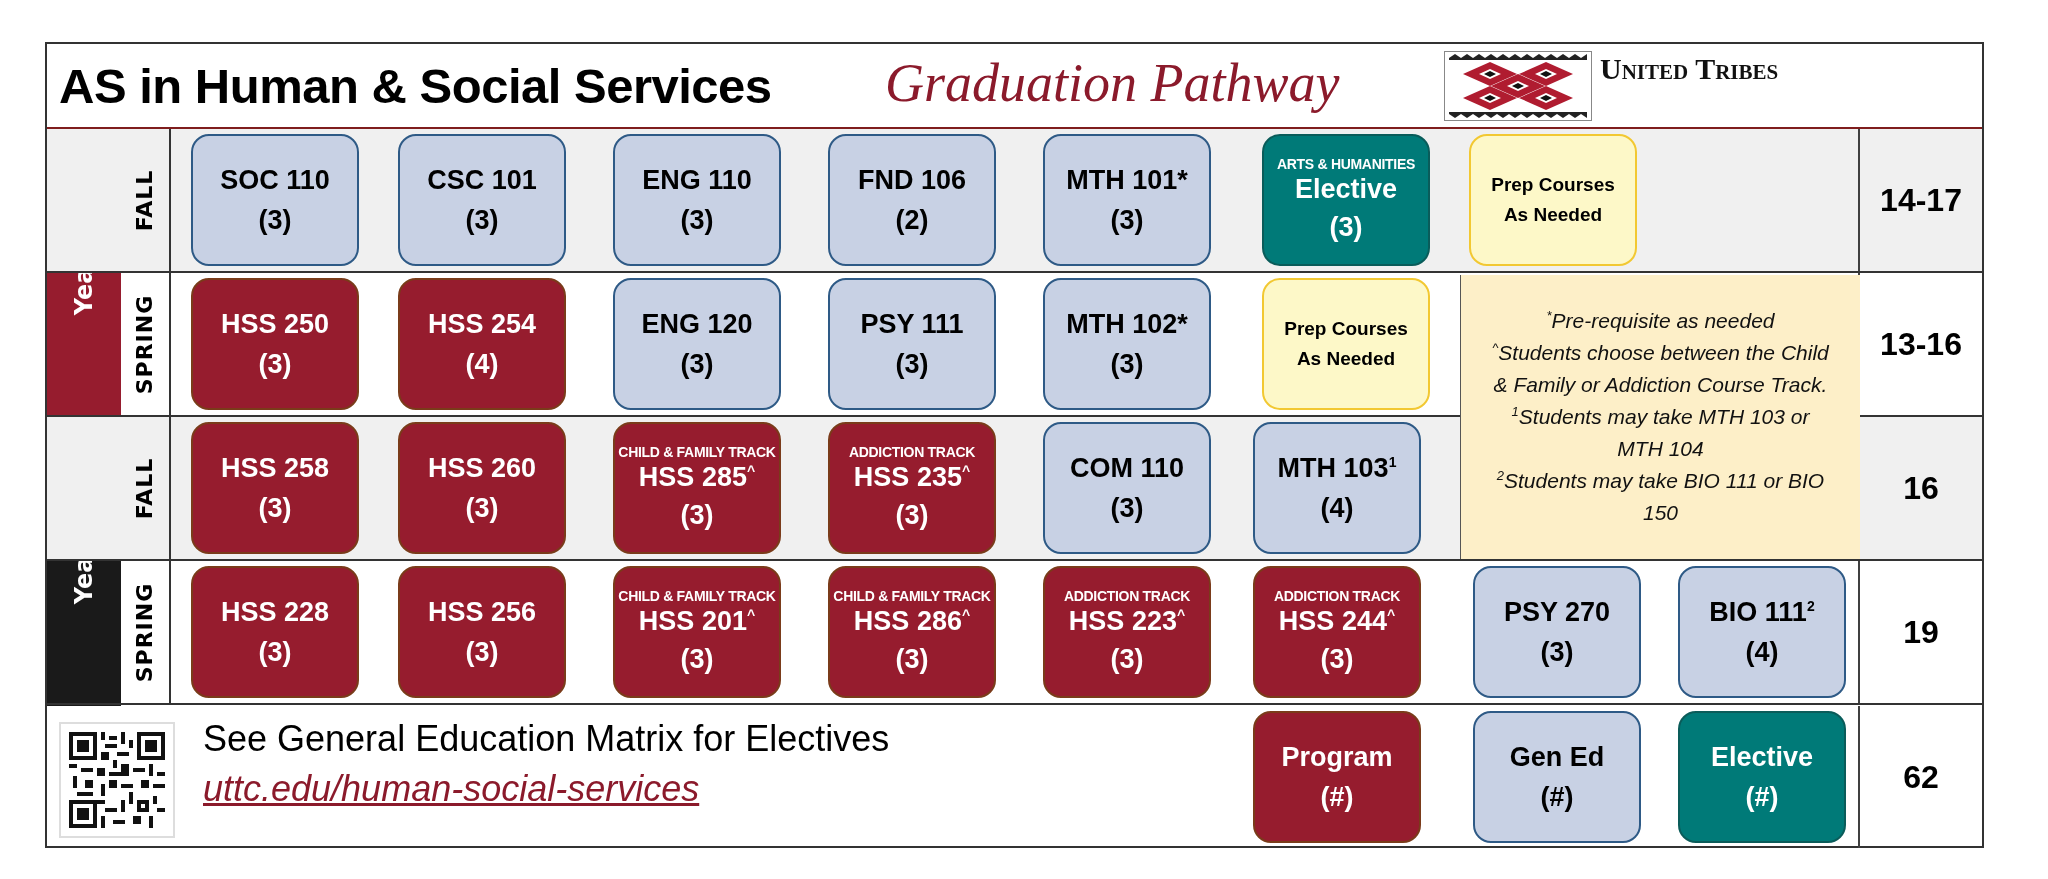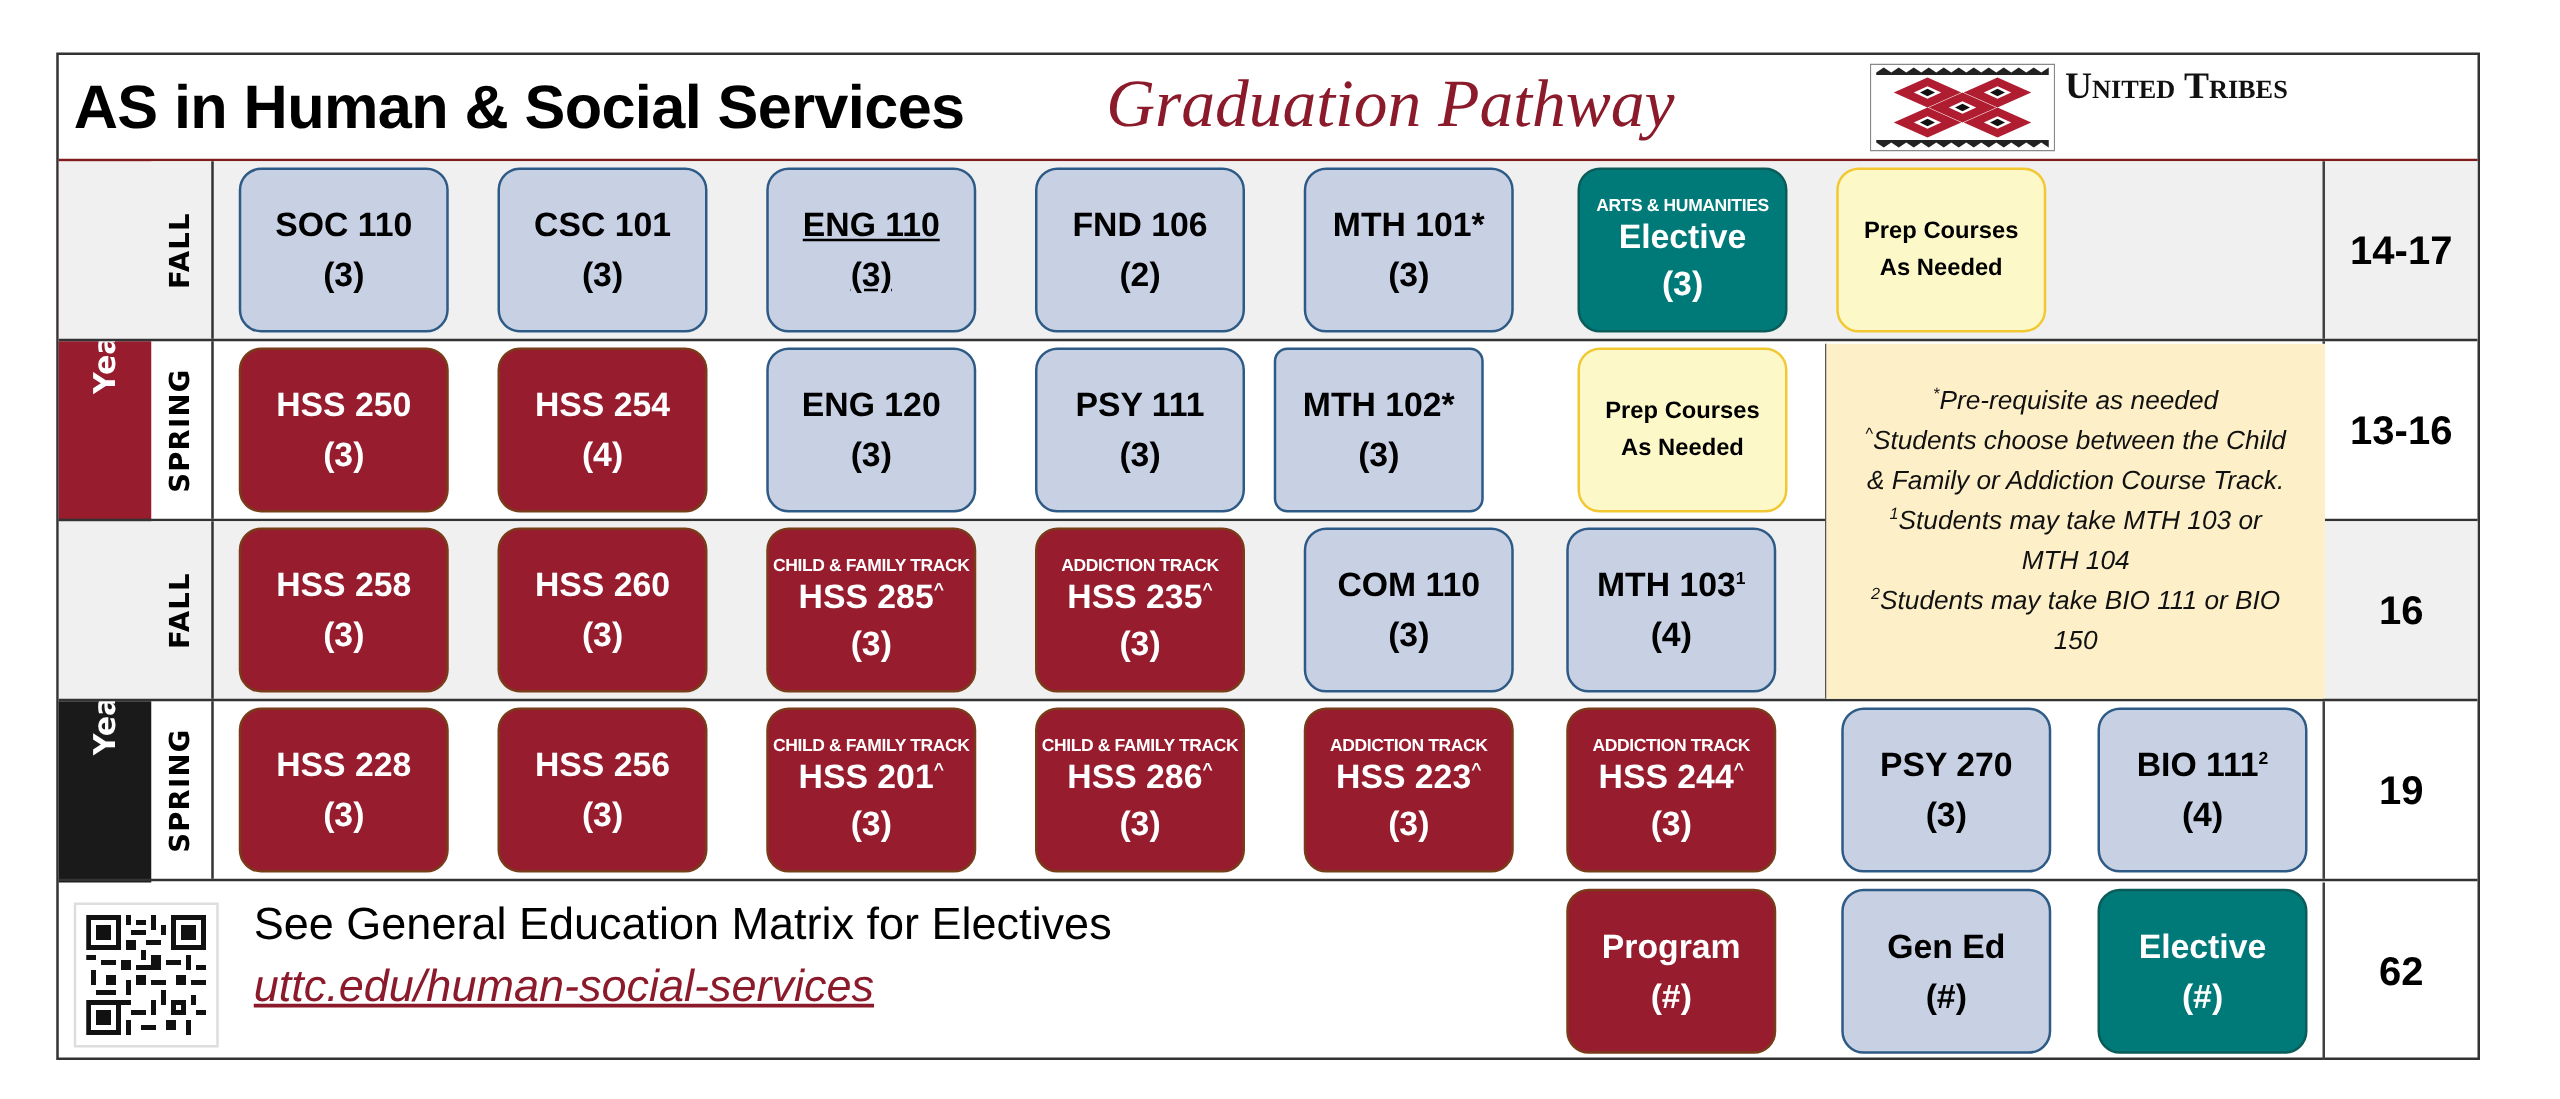--- a/index.html
+++ b/index.html
@@ -15,21 +15,21 @@
     border-bottom: 2px solid #7f1d1d;
   }
   .title-main {
     position: absolute; left: 12px; top: 14px; font-size: 49px; font-weight: bold;
     color: #000; letter-spacing: -0.5px;
   }
   .title-sub {
     position: absolute; left: 838px; top: 8px; font-size: 54px; font-style: italic;
     color: #8b1a2b; font-family: "Liberation Serif", "DejaVu Serif", serif;
   }
-  .logo { position: absolute; left: 1449px; top: 7px; width: 466px; height: 72px; }
+  .logo { position: absolute; left: 1397px; top: 7px; width: 466px; height: 72px; }
   .logo-mark {
     position: absolute; left: 0; top: 0; width: 148px; height: 70px;
     border: 1px solid #888; background: #fff;
   }
   .logo-text {
     position: absolute; left: 156px; top: 2px; font-family: "Liberation Serif", "DejaVu Serif", serif;
     color: #111; line-height: 32px; font-size: 30px; font-variant: small-caps; font-weight: bold;
   }
 
   .row {
@@ -147,21 +147,21 @@
       </div>
 
     <div class="box gened" style="left:144px;top:5px;">
       <div class="code">SOC 110</div>
       <div class="cr">(3)</div>
     </div>
     <div class="box gened" style="left:351px;top:5px;">
       <div class="code">CSC 101</div>
       <div class="cr">(3)</div>
     </div>
-    <div class="box gened" style="left:566px;top:5px;text-decoration:underline;">
+    <div class="box gened" style="left:566px;top:5px;">
       <div class="code">ENG 110</div>
       <div class="cr">(3)</div>
     </div>
     <div class="box gened" style="left:781px;top:5px;">
       <div class="code">FND 106</div>
       <div class="cr">(2)</div>
     </div>
     <div class="box gened" style="left:996px;top:5px;">
       <div class="code">MTH 101*</div>
       <div class="cr">(3)</div>
@@ -193,21 +193,21 @@
       <div class="cr">(4)</div>
     </div>
     <div class="box gened" style="left:566px;top:5px;">
       <div class="code">ENG 120</div>
       <div class="cr">(3)</div>
     </div>
     <div class="box gened" style="left:781px;top:5px;">
       <div class="code">PSY 111</div>
       <div class="cr">(3)</div>
     </div>
-    <div class="box gened" style="left:972px;top:5px;border-radius:11px;">
+    <div class="box gened" style="left:996px;top:5px;">
       <div class="code">MTH 102*</div>
       <div class="cr">(3)</div>
     </div>
     <div class="box prep" style="left:1215px;top:5px;">
       <div class="code">Prep Courses</div>
       <div class="code">As Needed</div>
     </div>
 
     <div class="credits">13-16</div>
   </div>

